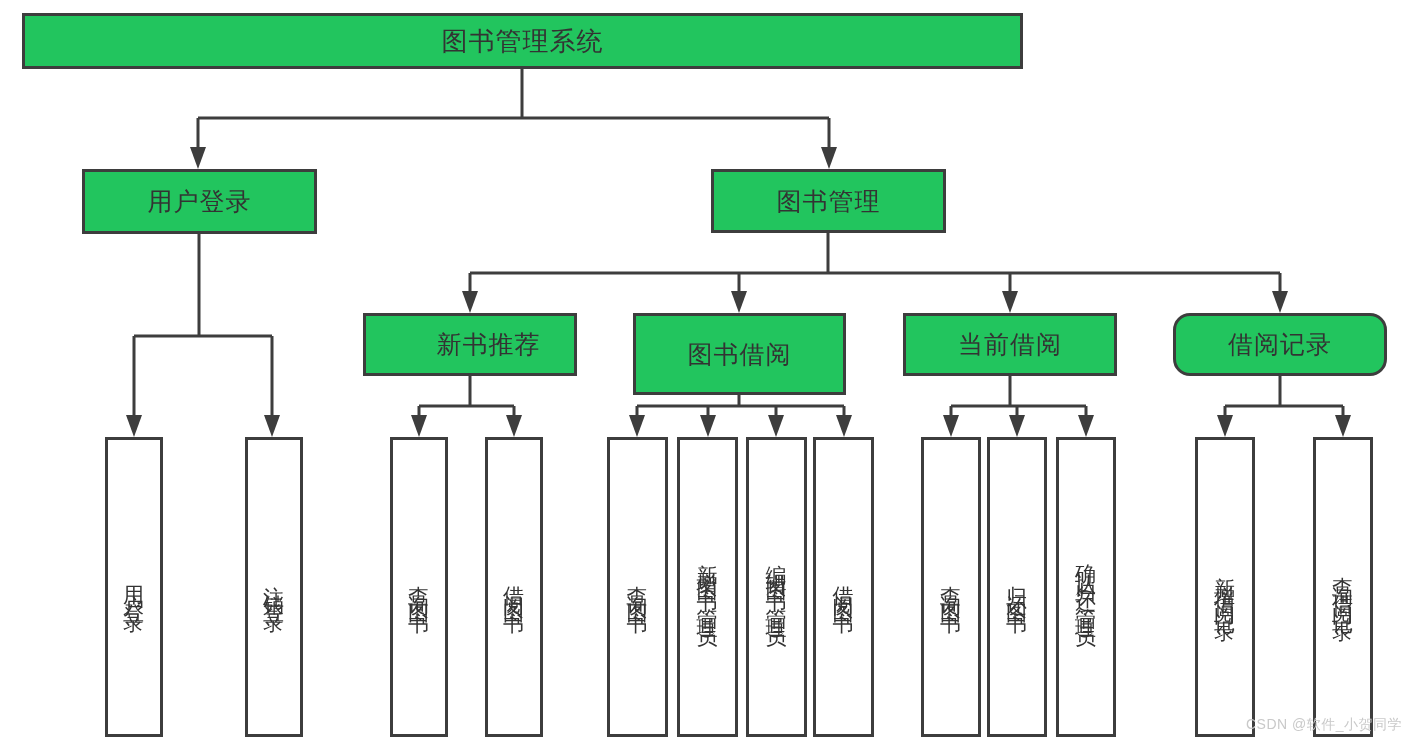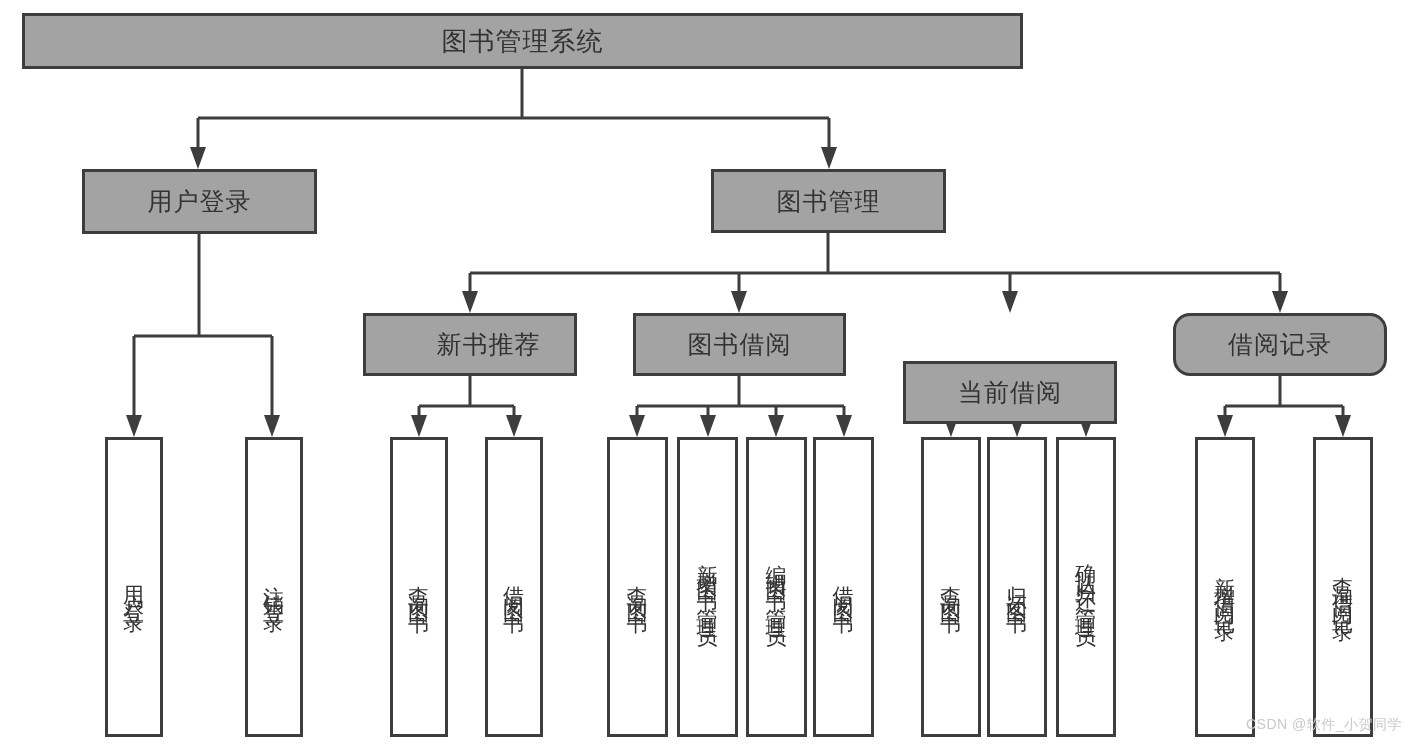--- a/index.html
+++ b/index.html
@@ -15,21 +15,21 @@
   #connectors {
     position: absolute;
     left: 0; top: 0;
     width: 1405px; height: 747px;
     pointer-events: none;
   }
   .hbox {
     position: absolute;
     box-sizing: border-box;
     border: 3px solid #3d3d3d;
-    background: #a3a3a3;
+    background: #22c55e;
     display: flex;
     align-items: center;
     justify-content: center;
     font-size: 25px;
     letter-spacing: 1px;
     color: #333333;
     white-space: nowrap;
     z-index: 2;
   }
   .hbox.root { font-size: 26px; }
@@ -116,22 +116,22 @@
       <polygon points="1335,415 1351,415 1343,437"></polygon>
     </g>
   </svg>
 
   <div class="hbox root" style="left:22px; top:13px; width:1001px; height:56px;">图书管理系统</div>
 
   <div class="hbox" style="left:82px; top:169px; width:235px; height:65px;">用户登录</div>
   <div class="hbox" style="left:711px; top:169px; width:235px; height:64px;font-family:Liberation Mono, monospace;">图书管理</div>
 
   <div class="hbox" style="left:363px; top:313px; width:214px; height:63px;padding-left:37px;">新书推荐</div>
-  <div class="hbox" style="left:633px; top:313px; width:213px; height:63px;">图书借阅</div>
-  <div class="hbox" style="left:903px; top:313px; width:214px; height:63px;margin-top:48px;">当前借阅</div>
+  <div class="hbox" style="left:633px; top:313px; width:213px; height:82px;">图书借阅</div>
+  <div class="hbox" style="left:903px; top:313px; width:214px; height:63px;">当前借阅</div>
   <div class="hbox" style="left:1173px; top:313px; width:214px; height:63px;border-radius:17px;">借阅记录</div>
 
   <div class="vbox" style="left:105px; top:437px; width:58px; height:300px;">用户登录</div>
   <div class="vbox" style="left:245px; top:437px; width:58px; height:300px;">注销登录</div>
 
   <div class="vbox" style="left:390px; top:437px; width:58px; height:300px;">查询图书</div>
   <div class="vbox" style="left:485px; top:437px; width:58px; height:300px;">借阅图书</div>
 
   <div class="vbox" style="left:607px; top:437px; width:61px; height:300px;">查询图书</div>
   <div class="vbox" style="left:677px; top:437px; width:61px; height:300px;">新增图书（管理员）</div>

